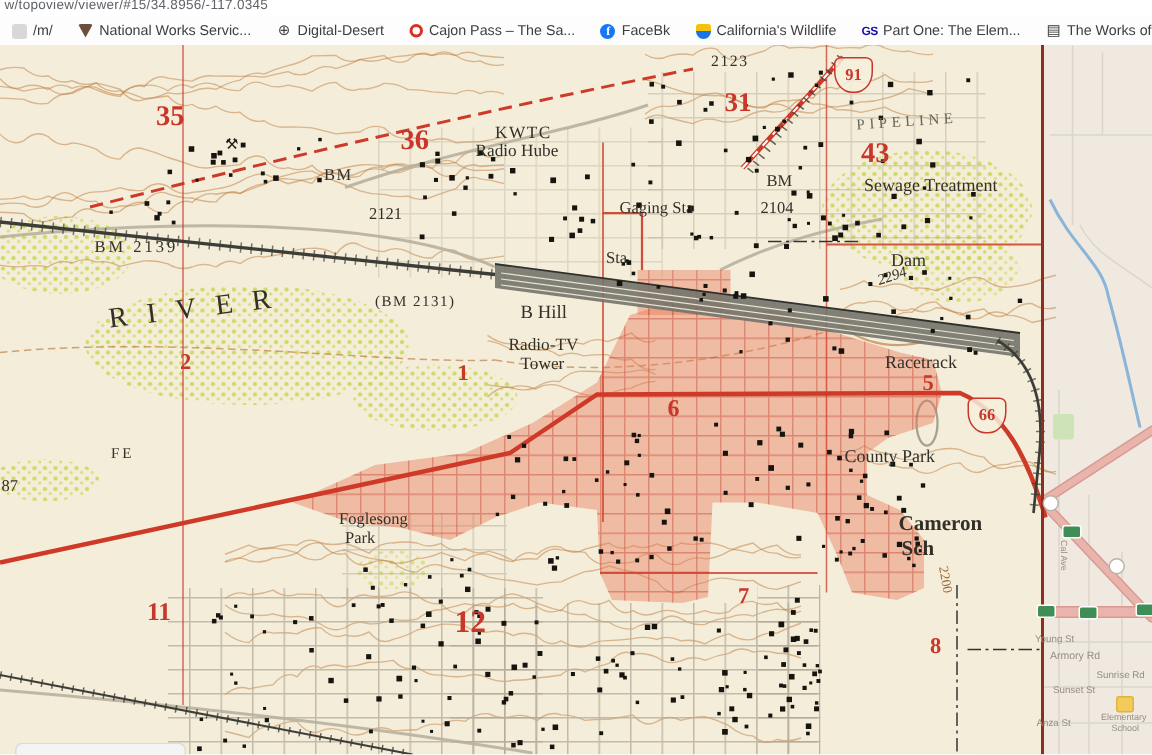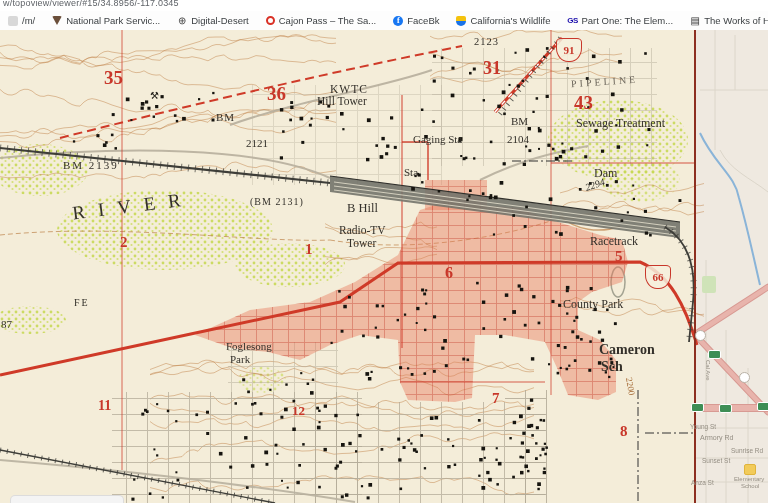--- a/index.html
+++ b/index.html
@@ -45,21 +45,21 @@
     <span>w/topoview/viewer/#15/34.8956/-117.0345</span>
   </div>
 
   <div class="bmbar">
     <div class="bm">
         <span class="fi page"></span>
         <span>/m/</span>
       </div>
     <div class="bm">
         <span class="fi arrowhead"></span>
-        <span>National Park Servic...</span>
+        <span>National Works Servic...</span>
       </div>
     <div class="bm">
         <span class="fi globe">⊕</span>
         <span>Digital-Desert</span>
       </div>
     <div class="bm">
         <span class="fi redring"></span>
         <span>Cajon Pass – The Sa...</span>
       </div>
     <div class="bm">
@@ -574,21 +574,21 @@
     <span class="lbl" style="left:474px;top:7px;font-size:10.5px;letter-spacing:1px">2123</span>
     <span class="lbl red" style="left:104px;top:38px;font-size:19px">35</span>
     <span class="lbl red" style="left:267px;top:54px;font-size:19px">36</span>
     <span class="lbl red" style="left:483px;top:29px;font-size:18px">31</span>
     <span class="lbl red" style="left:574px;top:63px;font-size:19px">43</span>
     <div class="shield" style="left:556px;top:8px">
         <span>91</span>
       </div>
     <span class="lbl" style="left:571px;top:47px;font-size:10px;letter-spacing:3px;color:#6b655a;transform:rotate(-4deg)">PIPELINE</span>
     <span class="lbl" style="left:330px;top:54px;font-size:11.5px;letter-spacing:1px">KWTC</span>
-    <span class="lbl" style="left:317px;top:66px;font-size:11.5px">Hill Tower</span>
+    <span class="lbl" style="left:317px;top:66px;font-size:11.5px">Radio Hube</span>
     <span class="lbl" style="left:413px;top:104px;font-size:11px">Gaging Sta</span>
     <span class="lbl" style="left:404px;top:137px;font-size:11px">Sta</span>
     <span class="lbl" style="left:576px;top:87px;font-size:12px">Sewage Treatment</span>
     <span class="lbl" style="left:216px;top:82px;font-size:11px;letter-spacing:1px">BM</span>
     <span class="lbl" style="left:246px;top:108px;font-size:11px">2121</span>
     <span class="lbl" style="left:63px;top:130px;font-size:11px;letter-spacing:2px">BM 2139</span>
     <span class="lbl" style="left:511px;top:86px;font-size:11px">BM</span>
     <span class="lbl" style="left:507px;top:104px;font-size:11px">2104</span>
     <span class="lbl" style="left:594px;top:137px;font-size:12px">Dam</span>
     <span class="lbl" style="left:585px;top:150px;font-size:10px;font-style:italic;transform:rotate(-18deg)">2294</span>
@@ -603,22 +603,22 @@
     <span class="lbl red" style="left:305px;top:212px;font-size:15px">1</span>
     <span class="lbl red" style="left:445px;top:235px;font-size:16px">6</span>
     <span class="lbl" style="left:590px;top:205px;font-size:12px">Racetrack</span>
     <span class="lbl red" style="left:615px;top:219px;font-size:15px">5</span>
     <div class="shield" style="left:645px;top:235px">
         <span>66</span>
       </div>
     <span class="lbl" style="left:563px;top:268px;font-size:12px">County Park</span>
     <span class="lbl" style="left:226px;top:311px;font-size:11px">Foglesong</span>
     <span class="lbl" style="left:230px;top:324px;font-size:11px">Park</span>
-    <span class="lbl red" style="left:98px;top:369px;font-size:14px">11</span>
-    <span class="lbl red" style="left:292px;top:374px;font-size:13px">12</span>
+    <span class="lbl red" style="left:98px;top:369px;font-size:17px">11</span>
+    <span class="lbl red" style="left:303px;top:374px;font-size:21px">12</span>
     <span class="lbl red" style="left:492px;top:361px;font-size:15px">7</span>
     <span class="lbl red" style="left:620px;top:394px;font-size:15px">8</span>
     <span class="lbl" style="left:599px;top:313px;font-size:14px;font-weight:600">Cameron</span>
     <span class="lbl" style="left:601px;top:330px;font-size:14px;font-weight:700">Sch</span>
     <span class="lbl" style="left:621px;top:352px;font-size:9px;color:#a1652f;transform:rotate(80deg)">2200</span>
     <span class="mine" style="left:150px;top:60px">⚒</span>
 
 
     <span class="mlbl" style="left:690px;top:394px;font-size:6.5px">Young St</span>
     <span class="mlbl" style="left:700px;top:404px;font-size:7px">Armory Rd</span>

